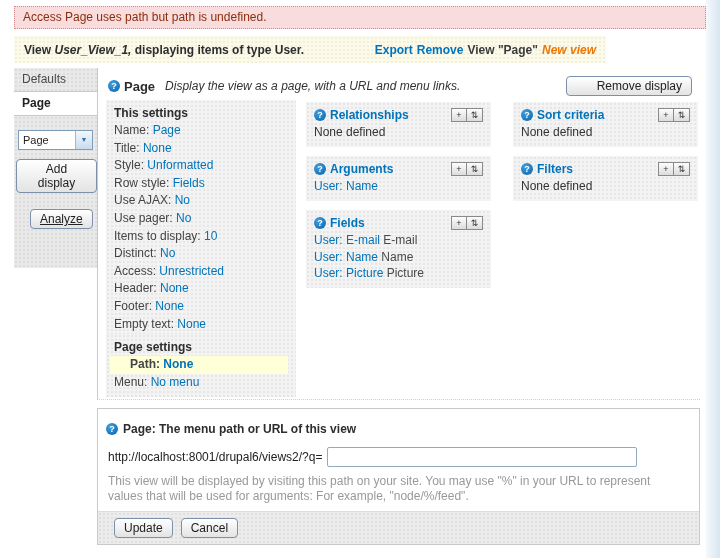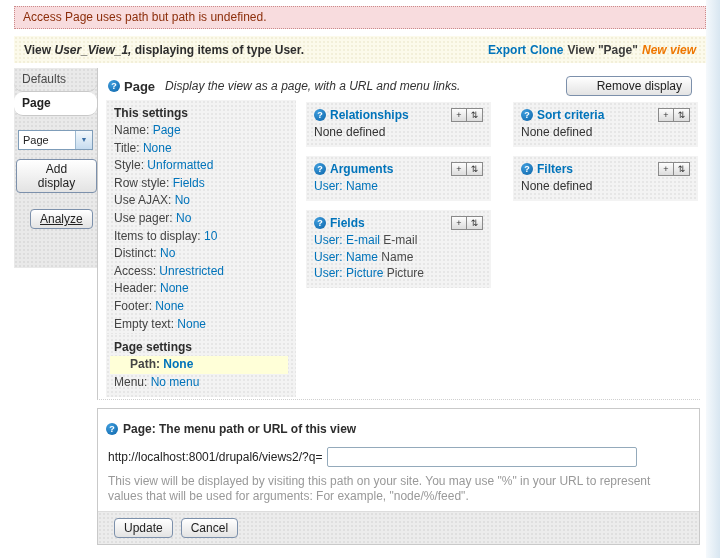--- a/index.html
+++ b/index.html
@@ -19,39 +19,39 @@
 
   
   .error-box {
     position:absolute; left:14px; top:6px; width:692px; height:23px;
     background:#f8dcde; border:1px dotted #cc8a8a;
     color:#8c2e0b; line-height:21px; padding-left:8px; font-size:12px;
   }
 
   
   .view-header {
-    position:absolute; left:14px; top:36px; width:692px; height:27px;
+    position:absolute; left:14px; top:36px; width:592px; height:27px;
     background-color:#fcfaeb;
     background-image:radial-gradient(circle, rgba(160,140,60,0.10) 1px, transparent 1px);
     background-size:4px 4px;
     display:flex; align-items:center; padding:0 10px;
   }
   .view-title { font-weight:bold; color:#2d2d2d; white-space:pre; }
   .view-title .vname { font-style:italic; }
   .header-links { margin-left:auto; display:flex; gap:4px; align-items:center; }
   .hlink { font-weight:bold; color:#0073ba; text-decoration:none; cursor:pointer; }
   .hlink.plain { color:#3b3b3b; }
   .hlink.orange { color:#ee7600; font-style:italic; }
 
   
   .tab-col {
     position:absolute; left:14px; top:68px; width:83px; height:200px;
     background-color:#e9e9e9;
   }
-  .tab { height:24px; line-height:23px; padding-left:8px; border-bottom:1px solid #c9c9c9; color:#4a4a4a; cursor:pointer;border-radius:9px; }
+  .tab { height:24px; line-height:23px; padding-left:8px; border-bottom:1px solid #c9c9c9; color:#4a4a4a; cursor:pointer; }
   .tab.active { background:#ffffff; font-weight:bold; color:#222; }
 
   .select-box {
     position:absolute; left:4px; top:62px; width:75px; height:20px;
     background:#fff; border:1px solid #7f9db9; display:flex; align-items:center; cursor:pointer;
   }
   .select-box .sel-text { flex:1; padding-left:4px; font-size:11px; color:#222; }
   .select-box .sel-arrow {
     width:17px; height:18px; background:linear-gradient(#f3f8fb,#c6dcef);
     border-left:1px solid #9db9d0; color:#3a6ea5; font-size:7px; text-align:center; line-height:18px;
@@ -130,21 +130,21 @@
   <div class="right-strip"></div>
 
   <div class="error-box dots">
     <span>Access Page uses path but path is undefined.</span>
   </div>
 
   <div class="view-header">
     <span class="view-title"><span>View </span><span class="vname">User_View_1,</span><span> displaying items of type User.</span></span>
     <span class="header-links">
       <span class="hlink">Export</span>
-      <span class="hlink">Clone</span>
+      <span class="hlink">Remove</span>
       <span class="hlink plain">View "Page"</span>
       <span class="hlink orange">New view</span>
     </span>
   </div>
 
   <div class="tab-col dots">
     <div class="tab">Defaults</div>
     <div class="tab active">Page</div>
     <div class="select-box">
       <span class="sel-text">Page</span>

